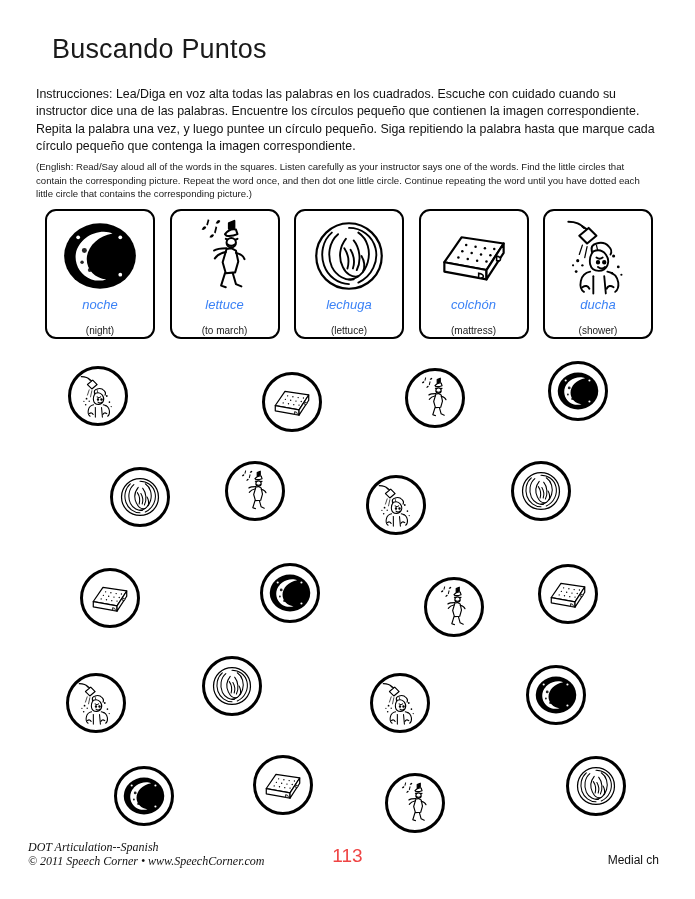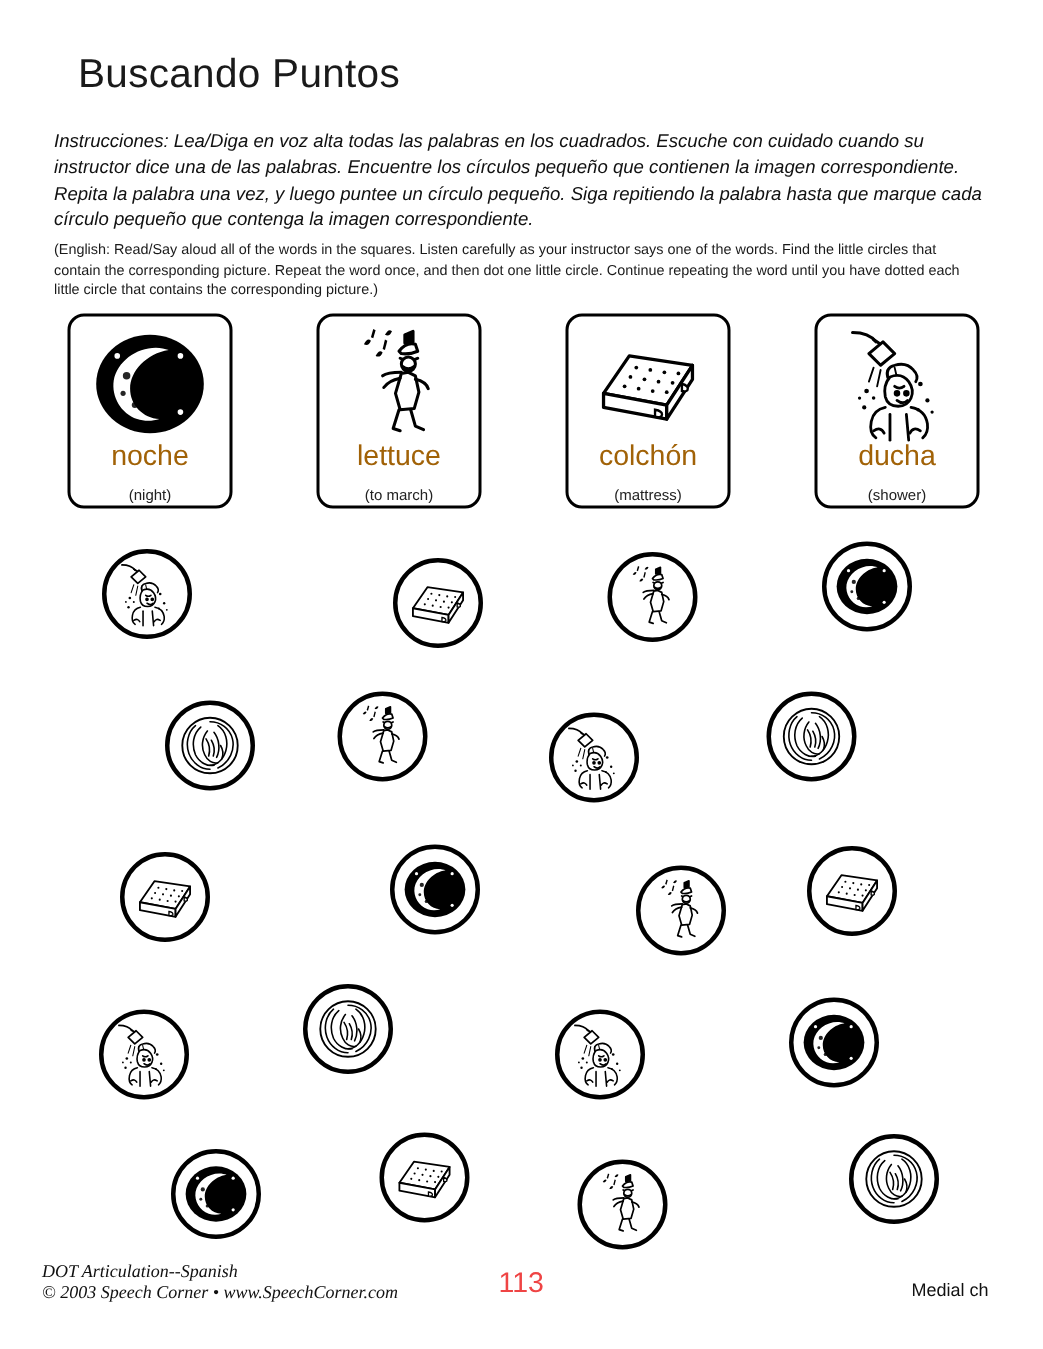--- a/index.html
+++ b/index.html
@@ -21,21 +21,21 @@
   }
   .nombre-label{font-size:14px;color:#1a1a1a;}
   .nombre-line{
     display:inline-block;width:185px;height:0;
     border-bottom:1.4px solid #111;margin-left:1px;position:relative;top:-1px;
   }
 
   
   .instr-es{
     position:absolute;left:36px;top:86px;width:628px;
-    font-size:12.4px;line-height:17.4px;color:#111;text-align:left;font-style:italic;
+    font-size:12.4px;line-height:17.4px;color:#111;text-align:left;
   }
   .instr-en{
     position:absolute;left:36px;top:160px;width:620px;
     font-size:9.6px;line-height:13.6px;color:#1a1a1a;text-align:left;
   }
 
   
   .cards{
     position:absolute;left:45px;top:209px;
     width:608px;height:130px;
@@ -47,21 +47,21 @@
     background:#fff;box-sizing:border-box;
     display:flex;flex-direction:column;align-items:center;
     padding-top:4px;
   }
   .card-art{
     width:96px;height:82px;
     display:flex;align-items:center;justify-content:center;
   }
   .card-art svg{display:block;}
   .card-word{
-    font-size:19px;line-height:16px;color:#a16207;margin-top:1px;
+    font-size:13px;line-height:16px;color:#3b82f6;margin-top:1px;font-style:italic;
   }
   .card-gloss{
     font-size:10px;line-height:12px;color:#222;margin-top:12px;
   }
 
   
   .field{position:absolute;left:0;top:355px;width:695px;height:480px;}
   .dot{
     position:absolute;width:60px;height:60px;
     border:3.4px solid #000;border-radius:50%;
@@ -143,20 +143,42 @@
         <path d="M38 8 q3 -6 6 -3 q-2 5 -6 3 z"></path>
       </g>
     </svg>
         </div>
         <div class="card-word">lettuce</div>
         <div class="card-gloss">(to march)</div>
       </div>
       <div class="card">
         <div class="card-art">
           <svg width="78" height="78" viewBox="0 0 100 100" xmlns="http://www.w3.org/2000/svg" aria-hidden="true">
+      <g fill="#fff" stroke="#000" stroke-width="2.8" stroke-linejoin="round">
+        <path d="M50 8 C72 8 92 26 92 50 C92 74 73 92 50 92 C27 92 8 74 8 50 C8 26 28 8 50 8 Z"></path>
+      </g>
+      <g fill="none" stroke="#000" stroke-width="2.4" stroke-linecap="round" stroke-linejoin="round">
+        <path d="M50 14 C66 14 80 24 84 40 C88 56 80 76 62 84"></path>
+        <path d="M28 20 C16 30 13 48 18 62 C23 76 36 86 50 86"></path>
+        <path d="M36 22 C24 32 22 50 28 64 C34 76 46 82 56 80"></path>
+        <path d="M62 20 C74 28 78 44 74 58 C70 72 60 80 50 80"></path>
+        <path d="M46 28 C38 38 36 52 42 64 C46 73 54 78 62 76"></path>
+        <path d="M56 30 C64 40 66 56 60 68"></path>
+        <path d="M44 40 q8 12 4 26"></path>
+        <path d="M52 42 q7 12 3 24"></path>
+        <path d="M66 50 q6 10 2 20"></path>
+      </g>
+    </svg>
+        </div>
+        <div class="card-word">lechuga</div>
+        <div class="card-gloss">(lettuce)</div>
+      </div>
+      <div class="card">
+        <div class="card-art">
+          <svg width="78" height="78" viewBox="0 0 100 100" xmlns="http://www.w3.org/2000/svg" aria-hidden="true">
       <g stroke="#000" stroke-width="2.8" stroke-linejoin="round" fill="#fff">
         <path d="M12 58 L34 26 L88 34 L66 68 Z"></path>
         <path d="M12 58 L12 70 L66 80 L66 68 Z"></path>
         <path d="M66 68 L88 34 L88 46 L66 80 Z"></path>
       </g>
       <g fill="#000">
         <circle cx="40" cy="36" r="1.6"></circle>
               <circle cx="52" cy="38" r="1.6"></circle>
         <circle cx="64" cy="40" r="1.6"></circle>
               <circle cx="76" cy="41" r="1.6"></circle>
@@ -757,18 +779,18 @@
         <path d="M52 42 q7 12 3 24"></path>
         <path d="M66 50 q6 10 2 20"></path>
       </g>
     </svg>
         </span>
       </div>
     </div>
 
   <div class="foot-left">
     <div>DOT Articulation--Spanish</div>
-    <div>© 2003 Speech Corner • www.SpeechCorner.com</div>
+    <div>© 2011 Speech Corner • www.SpeechCorner.com</div>
   </div>
   <div class="page-num">113</div>
   <div class="foot-right">Medial ch</div>
 
 </div>
 
 </body></html>

